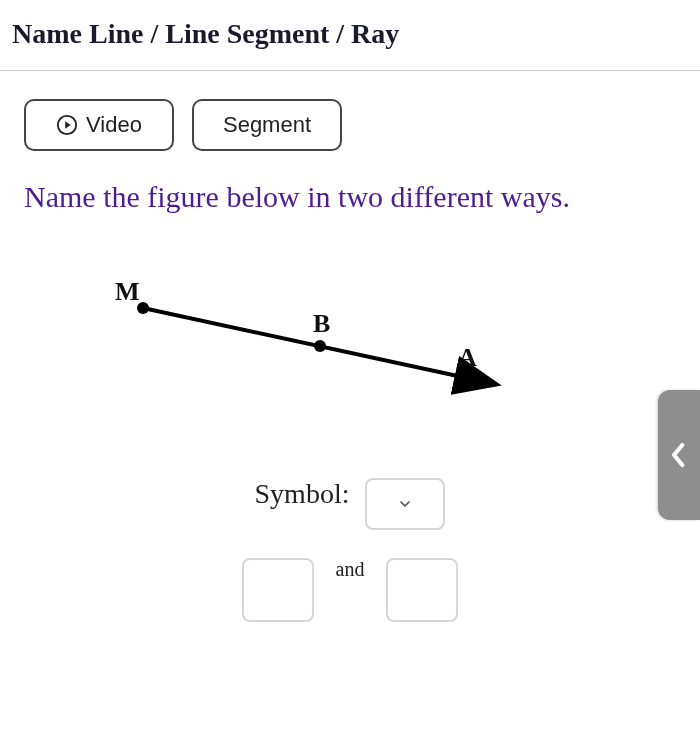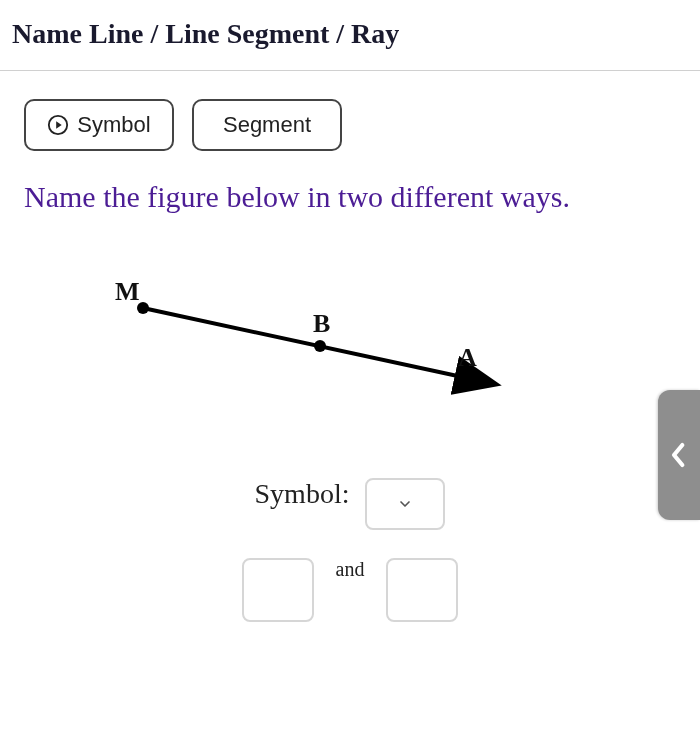--- a/index.html
+++ b/index.html
@@ -151,21 +151,21 @@
   <div class="title">Name Line / Line Segment / Ray</div>
 </div>
 
 <div class="question-row">
   <div class="btn-group">
     <button class="btn">
       <svg class="play-icon-svg" viewBox="0 0 24 24">
         <circle cx="12" cy="12" r="10" fill="none" stroke="#222" stroke-width="2"></circle>
         <polygon points="10,8 16,12 10,16" fill="#222"></polygon>
       </svg>
-      <span>Symbol</span>
+      <span>Video</span>
     </button>
     <button class="btn">
       <span>Segment</span>
     </button>
   </div>
 </div>
 
 <div class="prompt">Name the figure below in two different ways.</div>
 
 <div class="figure-area">

